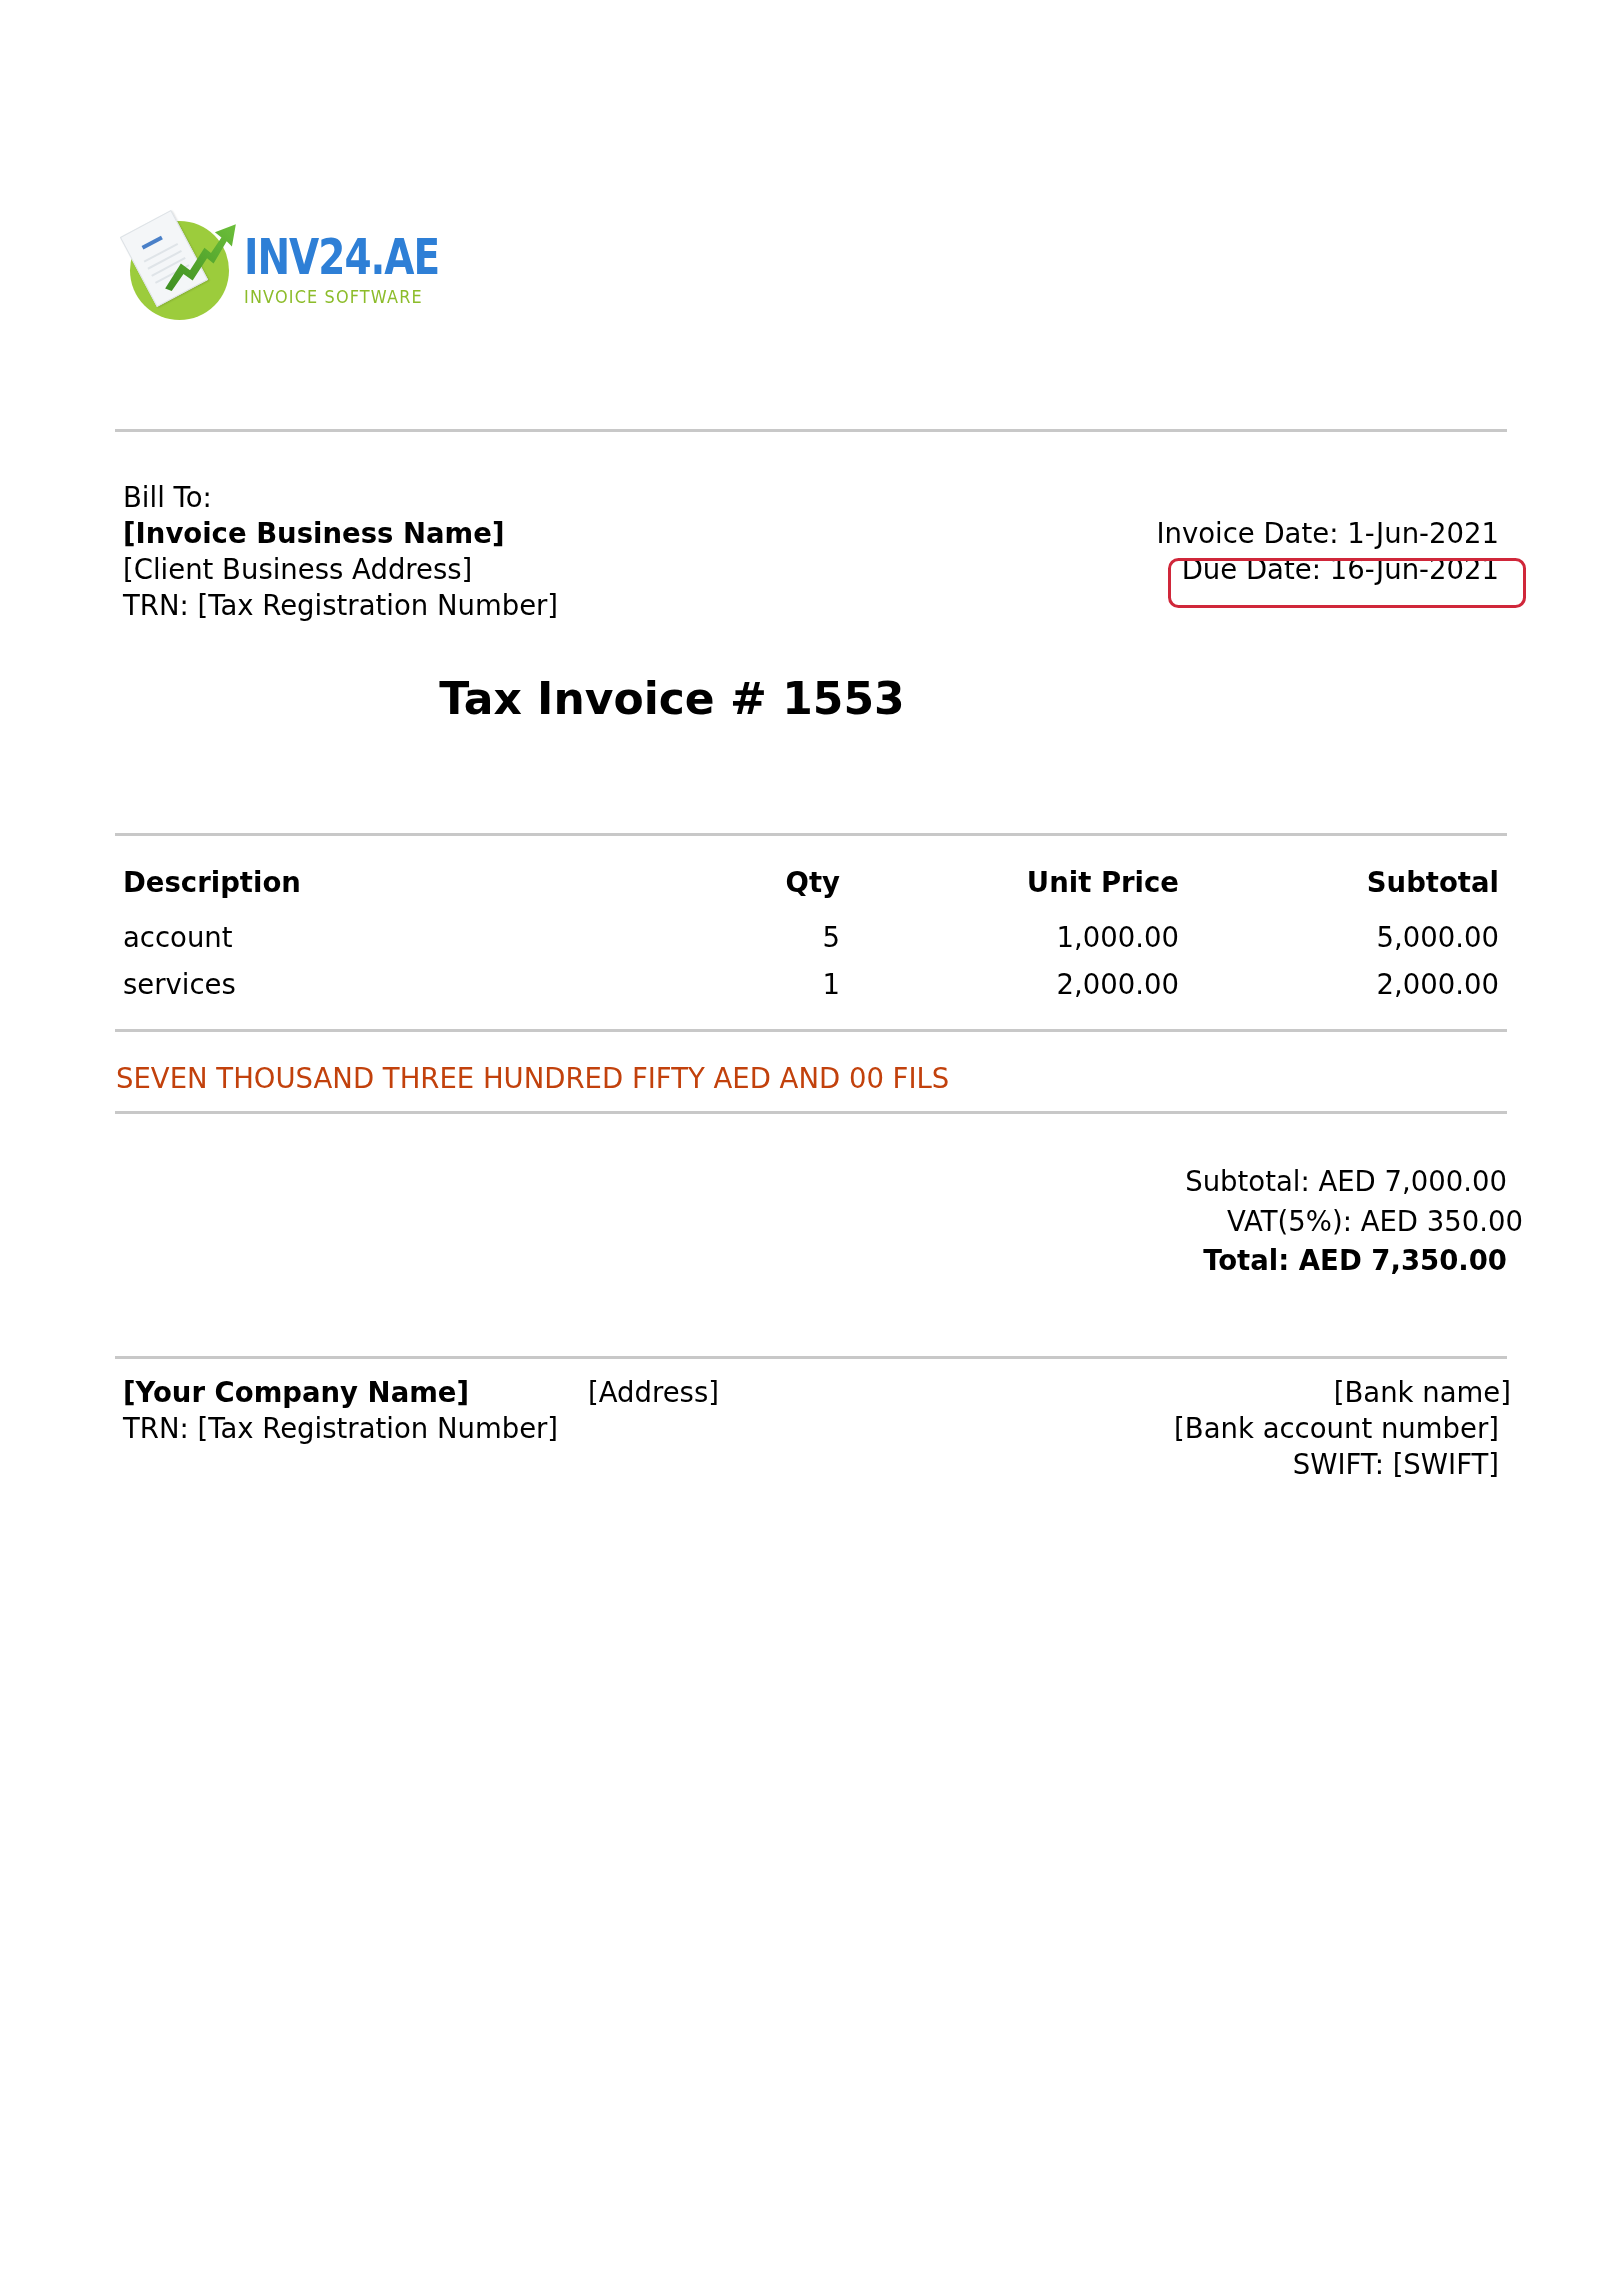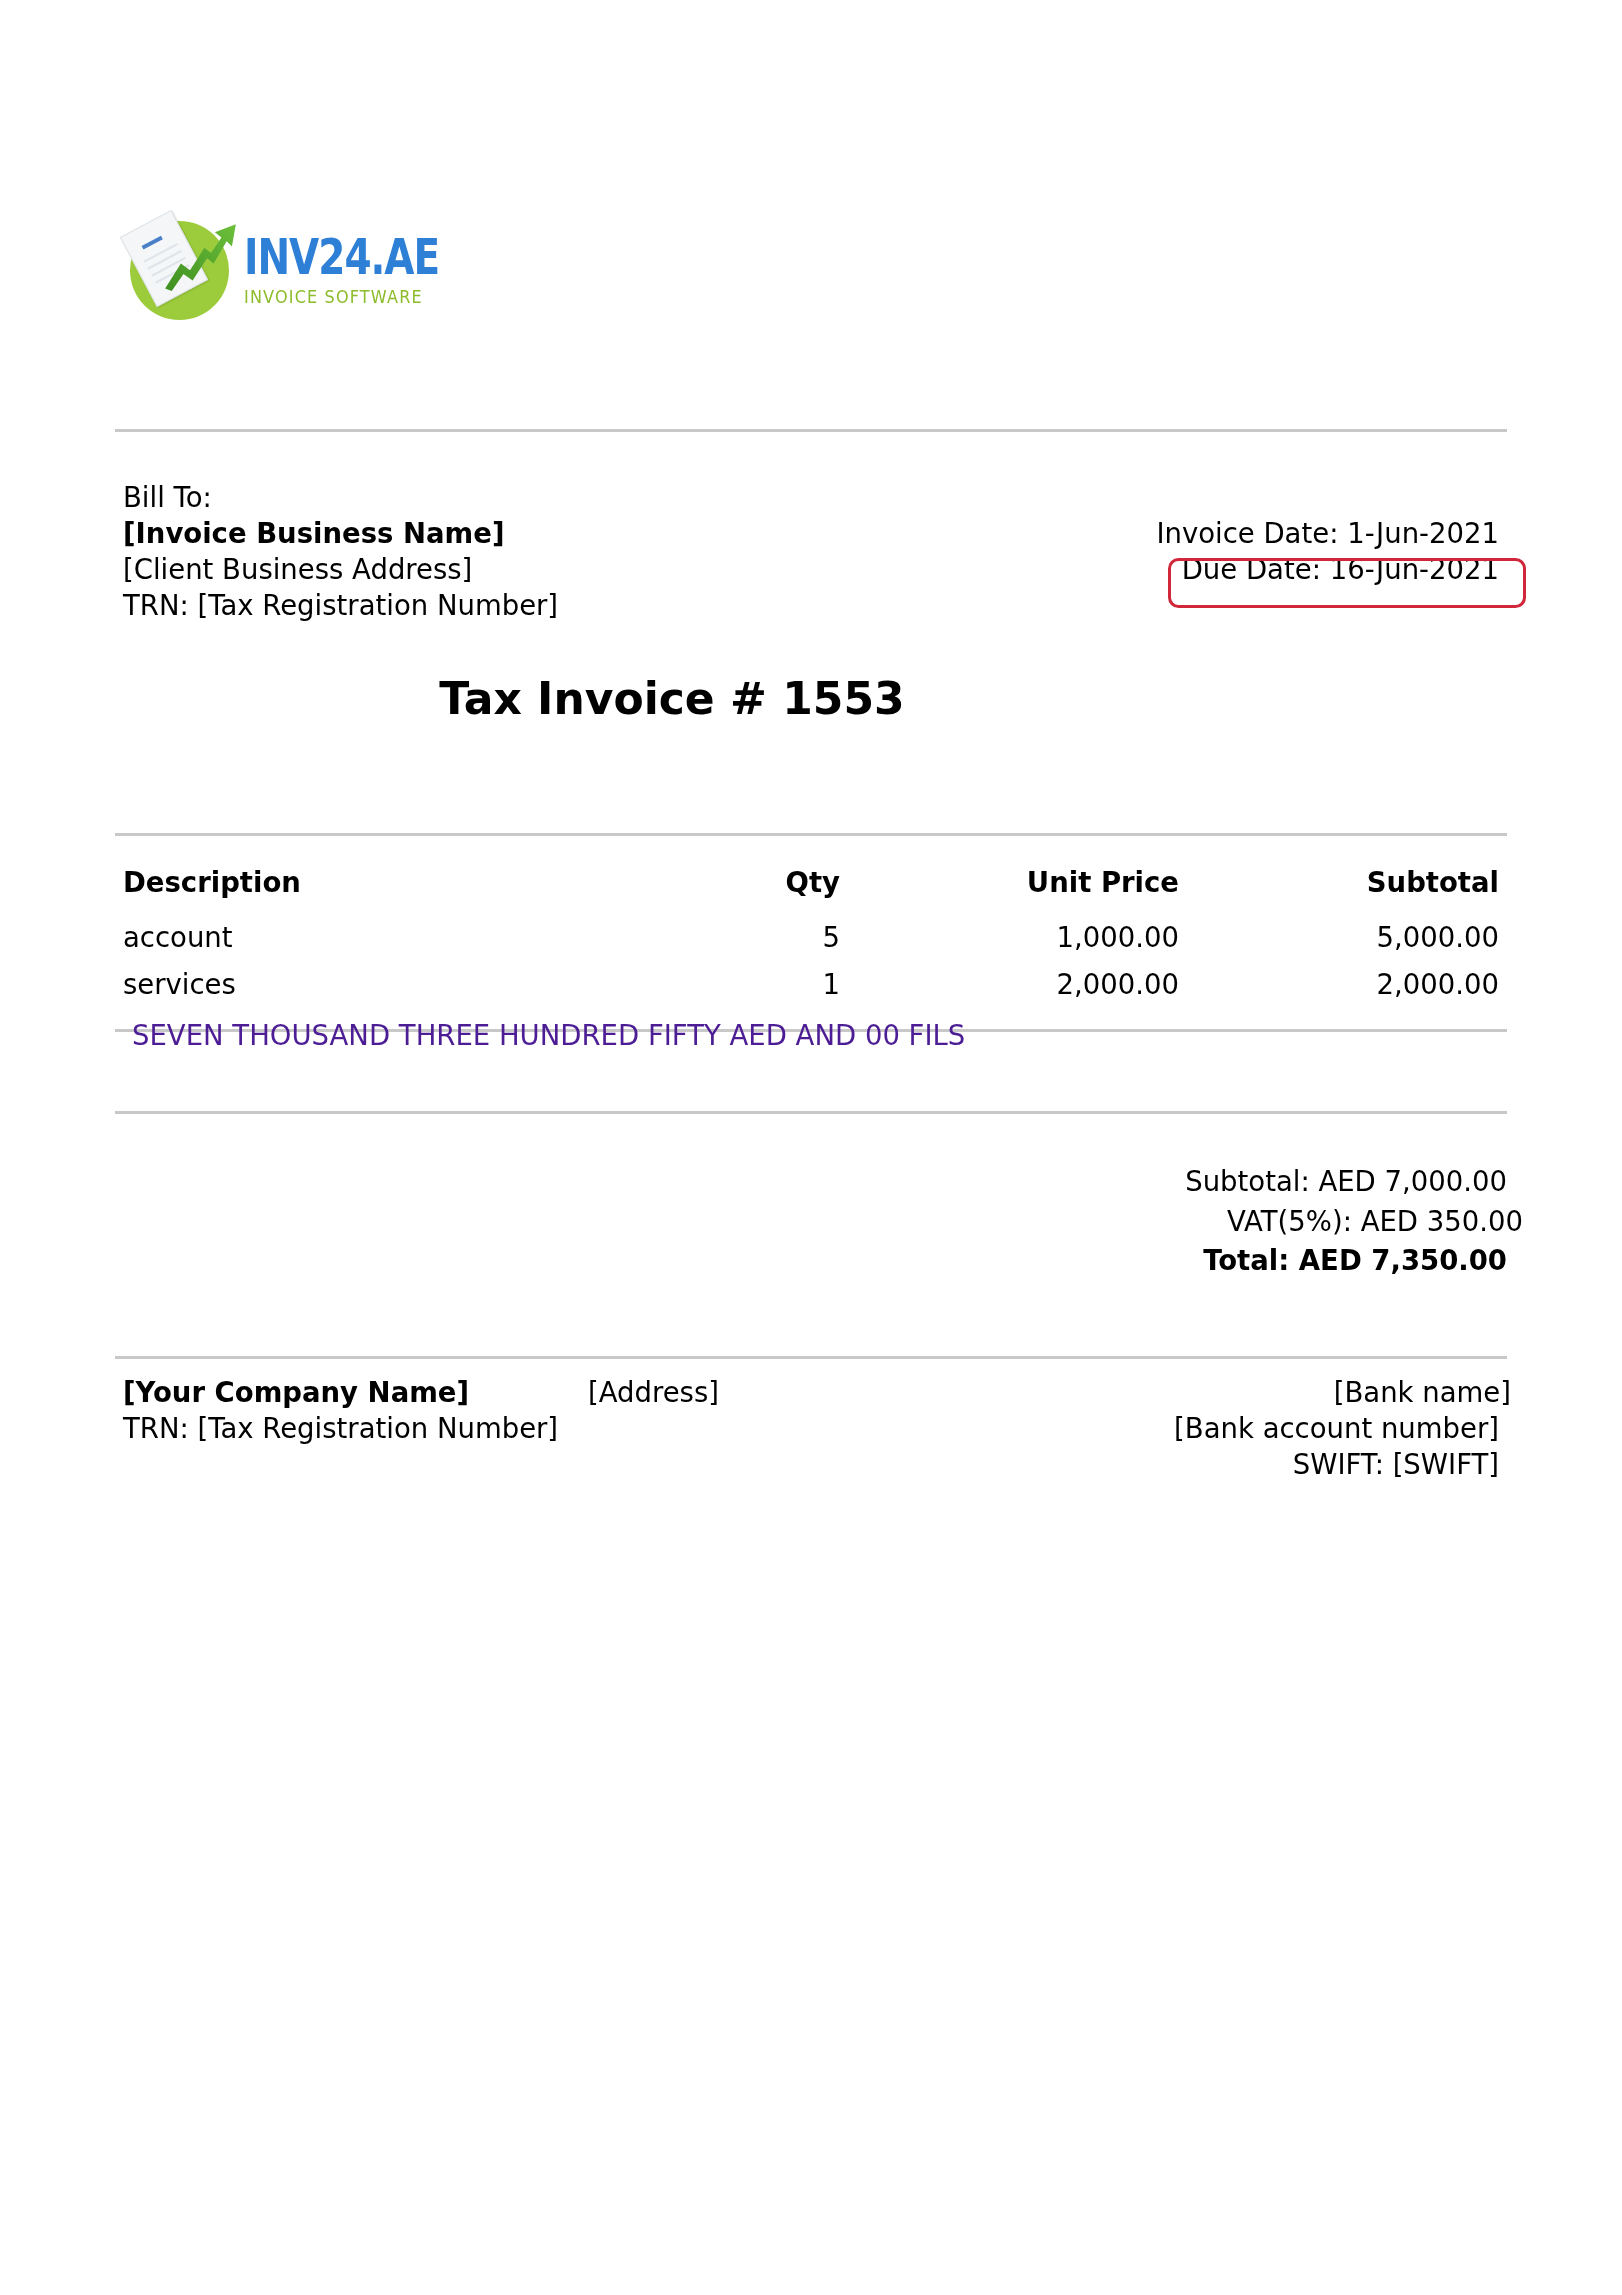--- a/index.html
+++ b/index.html
@@ -21,21 +21,21 @@
     .logo-paper-line { position: absolute; left: 9.2px; height: 2px; width: 38px; background: #dfe4e8; }
     .logo-arrow { position: absolute; left: 35px; top: 15.7px; }
     .logo-title { position: absolute; left: 118px; top: 23.6px; font-family: "DejaVu Sans", sans-serif; font-weight: bold; font-size: 50px; line-height: 52px; color: #2e7fd6; letter-spacing: -1.3px; transform: scaleX(0.78); transform-origin: left top; }
     .logo-sub { position: absolute; left: 118px; top: 80px; font-size: 18.3px; line-height: 19.6px; color: #8cbc2a; letter-spacing: 1.3px; transform: scaleX(0.88); transform-origin: left top; }
 
     
     .highlight { left: 1168px; top: 558px; width: 358px; height: 50px; border: 3.3px solid #d0273a; border-radius: 10.5px; box-sizing: border-box; }
 
     .title { left: 0; width: 1344px; top: 669px; text-align: center; font-size: 44px; line-height: 59px; font-weight: bold; }
 
-    .amount-words { left: 116px; top: 1017px; font-size: 27.5px; line-height: 36px; color: #4c1d95; white-space: nowrap; margin-left: 16px; }
+    .amount-words { left: 116px; top: 1060px; font-size: 27.5px; line-height: 36px; color: #c2410c; white-space: nowrap; }
   </style>
 </head>
 <body>
 
 <div class="abs logo">
   <div class="logo-circle"></div>
   <div class="logo-paper">
     <div class="logo-paper-text"></div>
     <div class="logo-paper-line" style="top:31px"></div>
     <div class="logo-paper-line" style="top:39px"></div>

